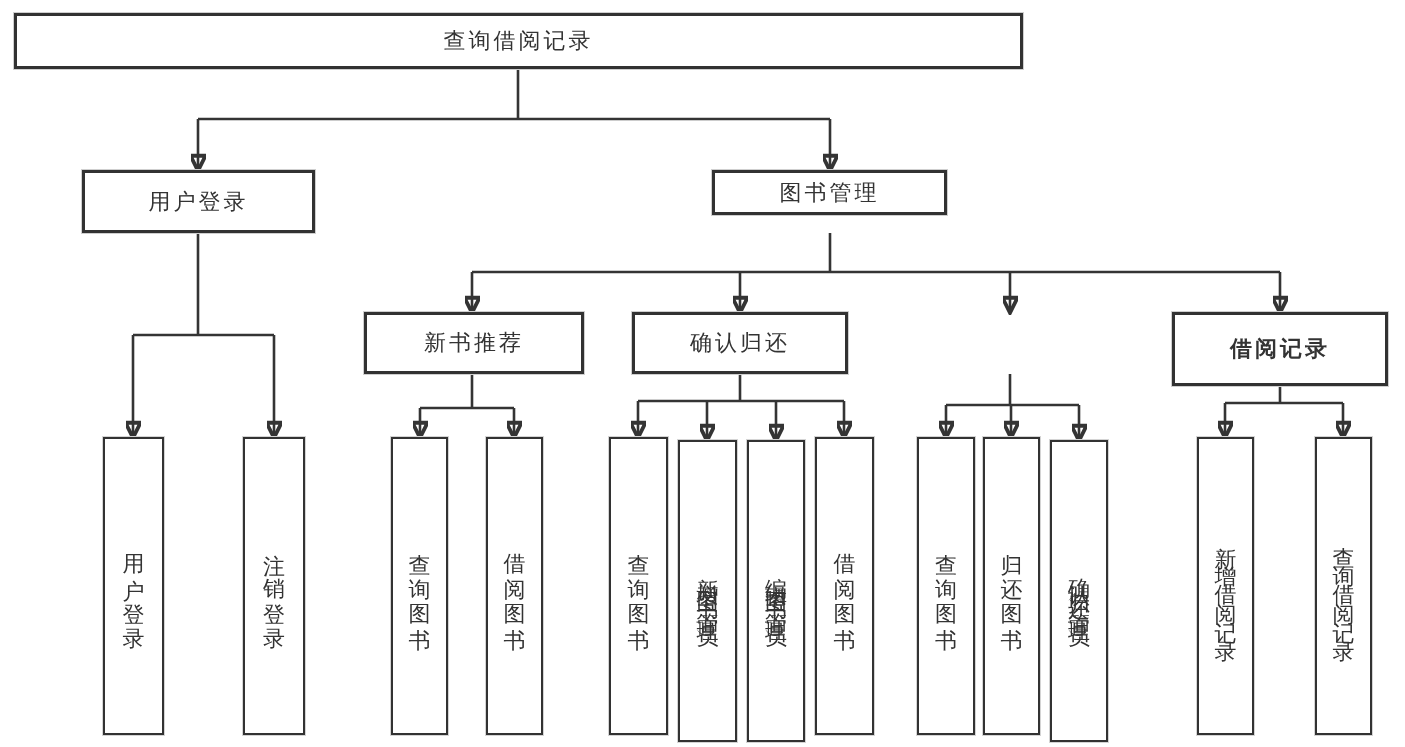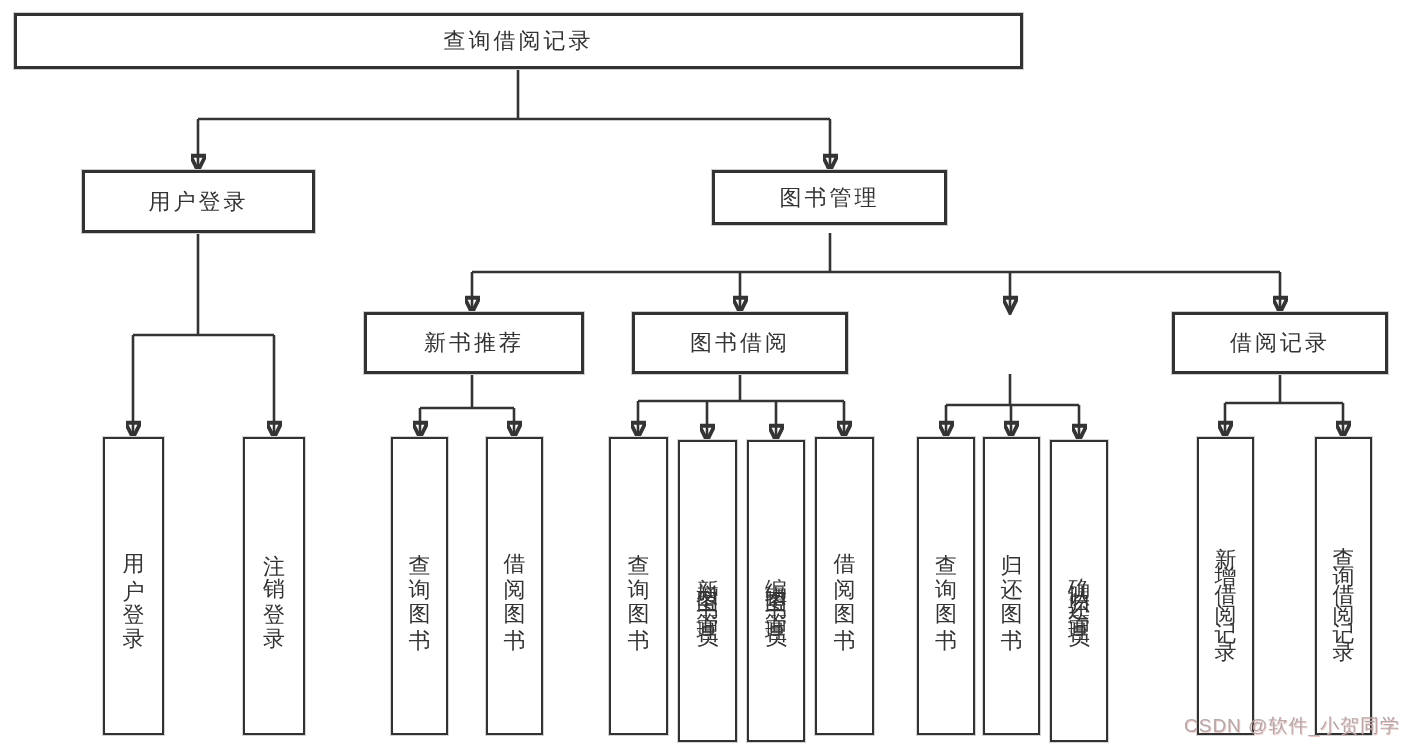--- a/index.html
+++ b/index.html
@@ -80,39 +80,38 @@
 
     <path d="M1280 374 V403"></path>
     <path d="M1225 403 H1343"></path>
     <path d="M1225 403 V437" marker-end="url(#arrow)"></path>
     <path d="M1343 403 V437" marker-end="url(#arrow)"></path>
   </svg>
 
   <div class="hbox" style="left:14px;top:13px;width:1009px;height:56px;">查询借阅记录</div>
 
   <div class="hbox" style="left:82px;top:170px;width:233px;height:63px;">用户登录</div>
-  <div class="hbox" style="left:712px;top:170px;width:235px;height:55px;">图书管理</div>
+  <div class="hbox" style="left:712px;top:170px;width:235px;height:45px;">图书管理</div>
 
   <div class="hbox" style="left:364px;top:312px;width:220px;height:62px;text-align:right;">新书推荐</div>
-  <div class="hbox" style="left:632px;top:312px;width:216px;height:62px;">图书借阅</div>
-  <div class="hbox" style="left:1172px;top:312px;width:216px;height:62px;">借阅记录</div>
+  <div class="hbox" style="left:632px;top:312px;width:216px;height:62px;">确认归还</div>
+  <div class="hbox" style="left:1172px;top:312px;width:216px;height:74px;font-weight:bold;">借阅记录</div>
 
   <div class="vbox sp4" style="left:103px;top:437px;width:61px;height:298px;">用户登录</div>
   <div class="vbox sp4" style="left:243px;top:437px;width:62px;height:298px;">注销登录</div>
 
   <div class="vbox sp4" style="left:391px;top:437px;width:57px;height:298px;">查询图书</div>
   <div class="vbox sp4" style="left:486px;top:437px;width:57px;height:298px;">借阅图书</div>
 
   <div class="vbox sp4" style="left:609px;top:437px;width:59px;height:298px;">查询图书</div>
   <div class="vbox sp9" style="left:678px;top:440px;width:59px;height:302px;">新增图书（管理员）</div>
   <div class="vbox sp9" style="left:747px;top:440px;width:58px;height:302px;">编辑图书（管理员）</div>
   <div class="vbox sp4" style="left:815px;top:437px;width:59px;height:298px;">借阅图书</div>
 
   <div class="vbox sp4" style="left:917px;top:437px;width:58px;height:298px;">查询图书</div>
   <div class="vbox sp4" style="left:983px;top:437px;width:57px;height:298px;">归还图书</div>
   <div class="vbox sp9" style="left:1050px;top:440px;width:58px;height:302px;">确认归还（管理员）</div>
 
   <div class="vbox sp6" style="left:1197px;top:437px;width:57px;height:298px;">新增借阅记录</div>
   <div class="vbox sp6" style="left:1315px;top:437px;width:57px;height:298px;">查询借阅记录</div>
 
-  <div class="watermark">CSDN @软件_小贺同学</div>
 
 </div>
 
 </body></html>

